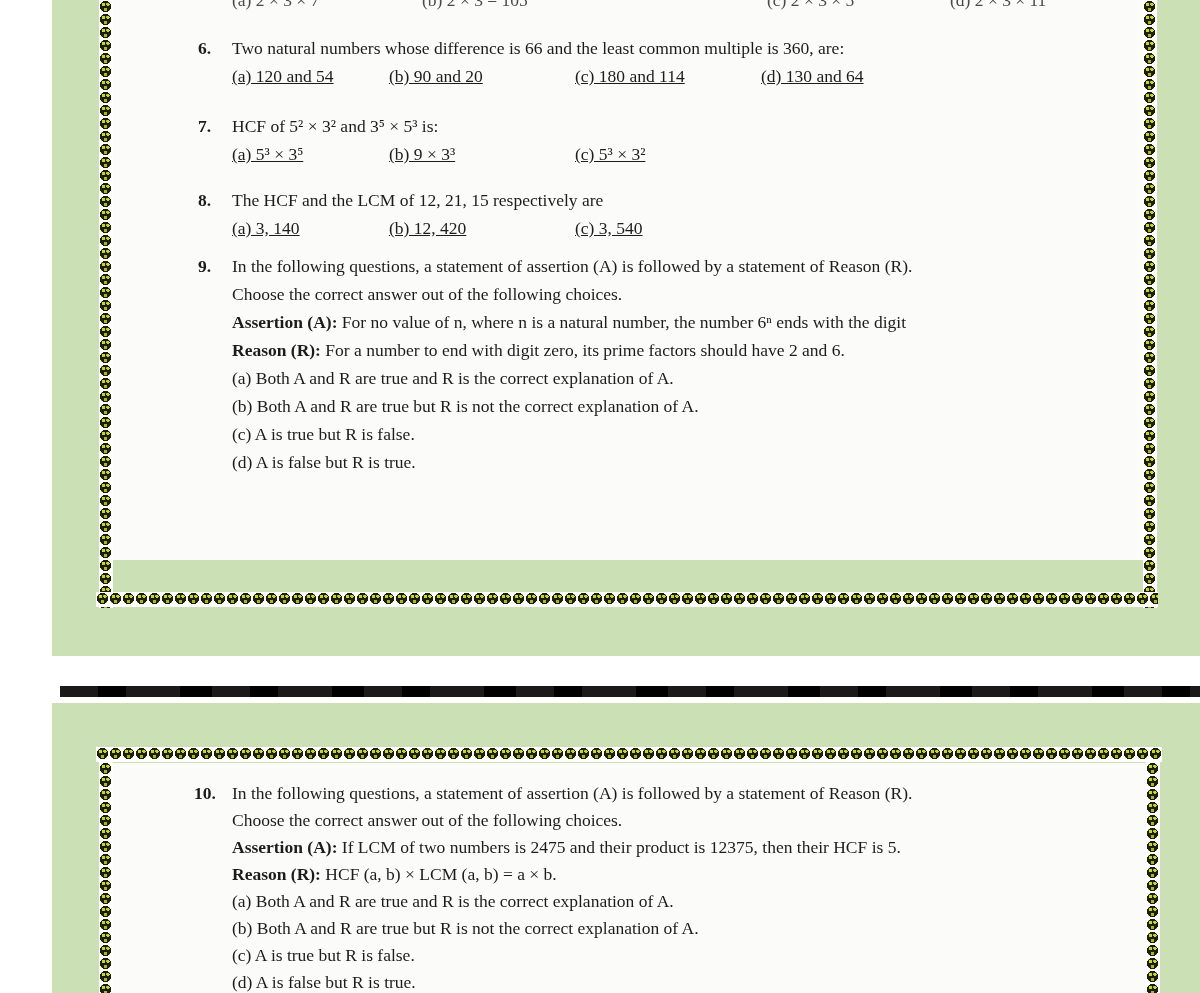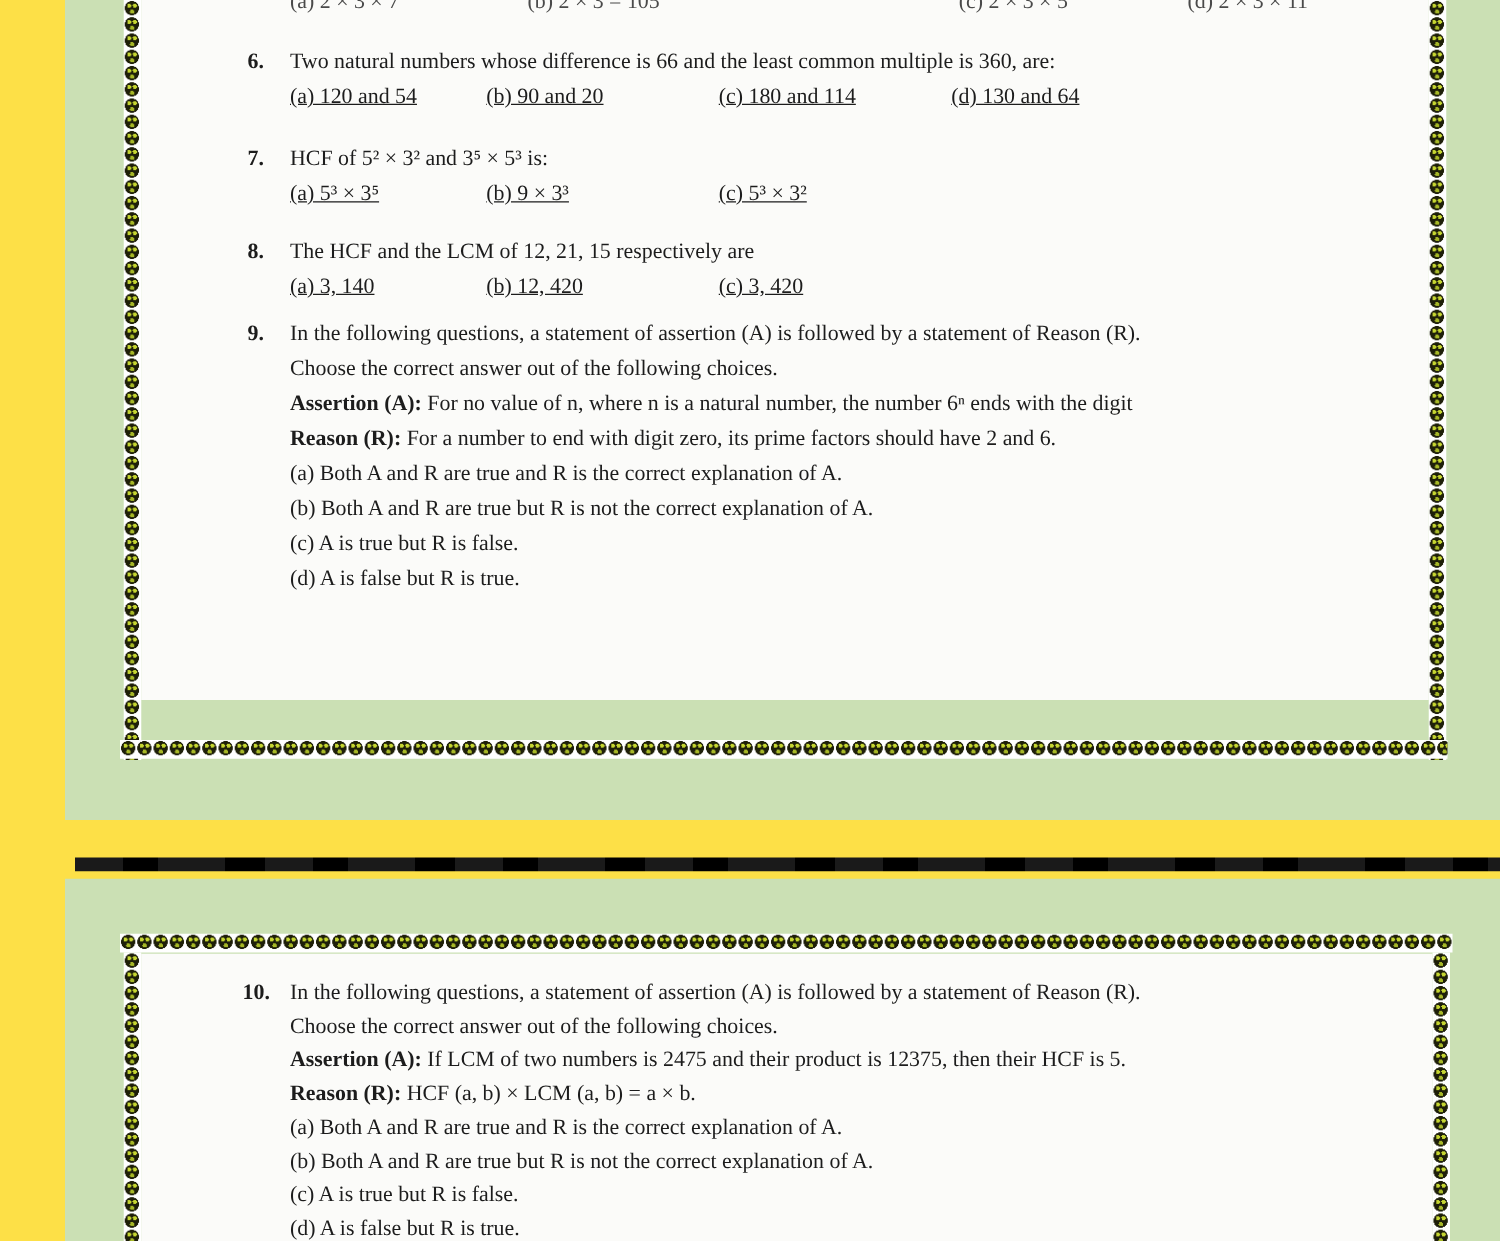--- a/index.html
+++ b/index.html
@@ -1,18 +1,18 @@
 <!DOCTYPE html>
 <html><head>
 <meta charset="utf-8">
 <style>
   html,body{margin:0;padding:0;background:#000;}
   #screen{
     position:relative;width:1200px;height:993px;overflow:hidden;
-    background:#fde047;
+    background:#ffffff;
     font-family:"Liberation Serif","DejaVu Serif",serif;
     color:#1c1c1c;
   }
   .green-panel{position:absolute;background:#cbe0b4;}
   .white-page{position:absolute;background:#fbfbf9;}
   
   .beads{
     position:absolute;background-color:#ffffff;
     background-image:
       radial-gradient(circle 1.7px at 4.4px 4.7px, #c6d631 97%, transparent),
@@ -83,21 +83,21 @@
     </div>
   </div>
 
   <div class="question" style="left:198px;top:186px;width:915px;">
     <div class="qnum">8.</div>
     <div class="qbody">
       <div>The HCF and the LCM of 12, 21, 15 respectively are</div>
       <div class="opt-grid">
         <span>(a) 3, 140</span>
         <span>(b) 12, 420</span>
-        <span>(c) 3, 420</span>
+        <span>(c) 3, 540</span>
       </div>
     </div>
   </div>
 
   <div class="question" style="left:198px;top:252px;width:915px;">
     <div class="qnum">9.</div>
     <div class="qbody">
       <div><span class="b"></span><span>In the following questions, a statement of assertion (A) is followed by a statement of Reason (R).</span></div>
       <div><span class="b"></span><span>Choose the correct answer out of the following choices.</span></div>
       <div><span class="b">Assertion (A):</span><span> For no value of n, where n is a natural number, the number 6ⁿ ends with the digit</span></div>

